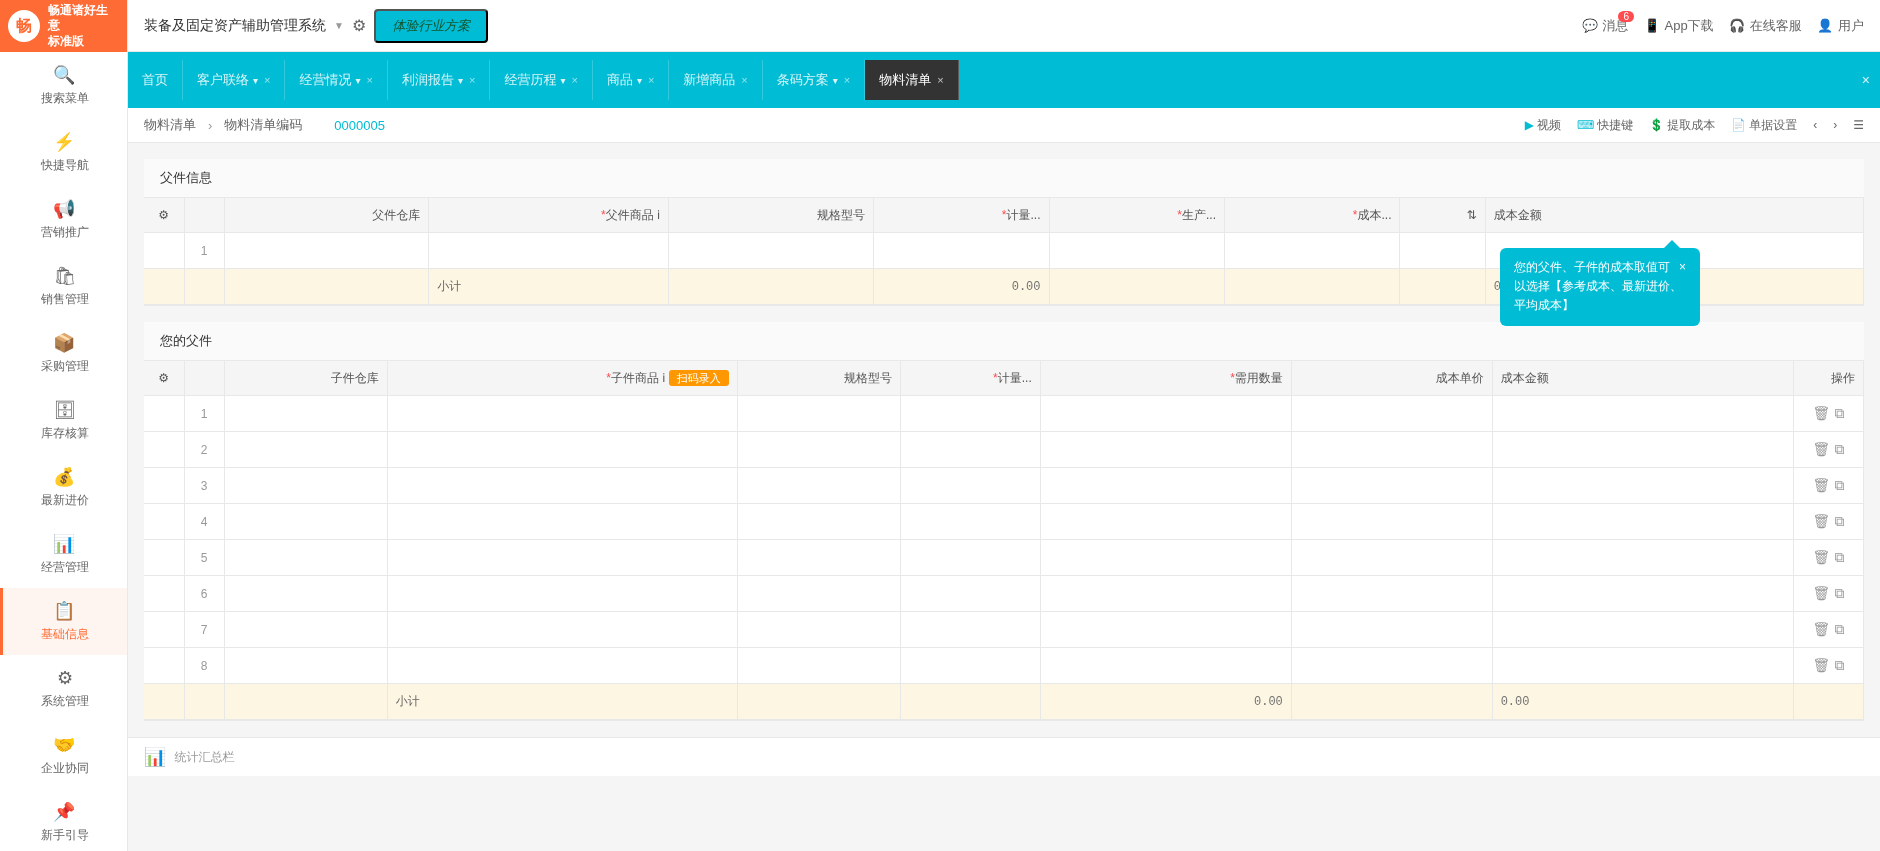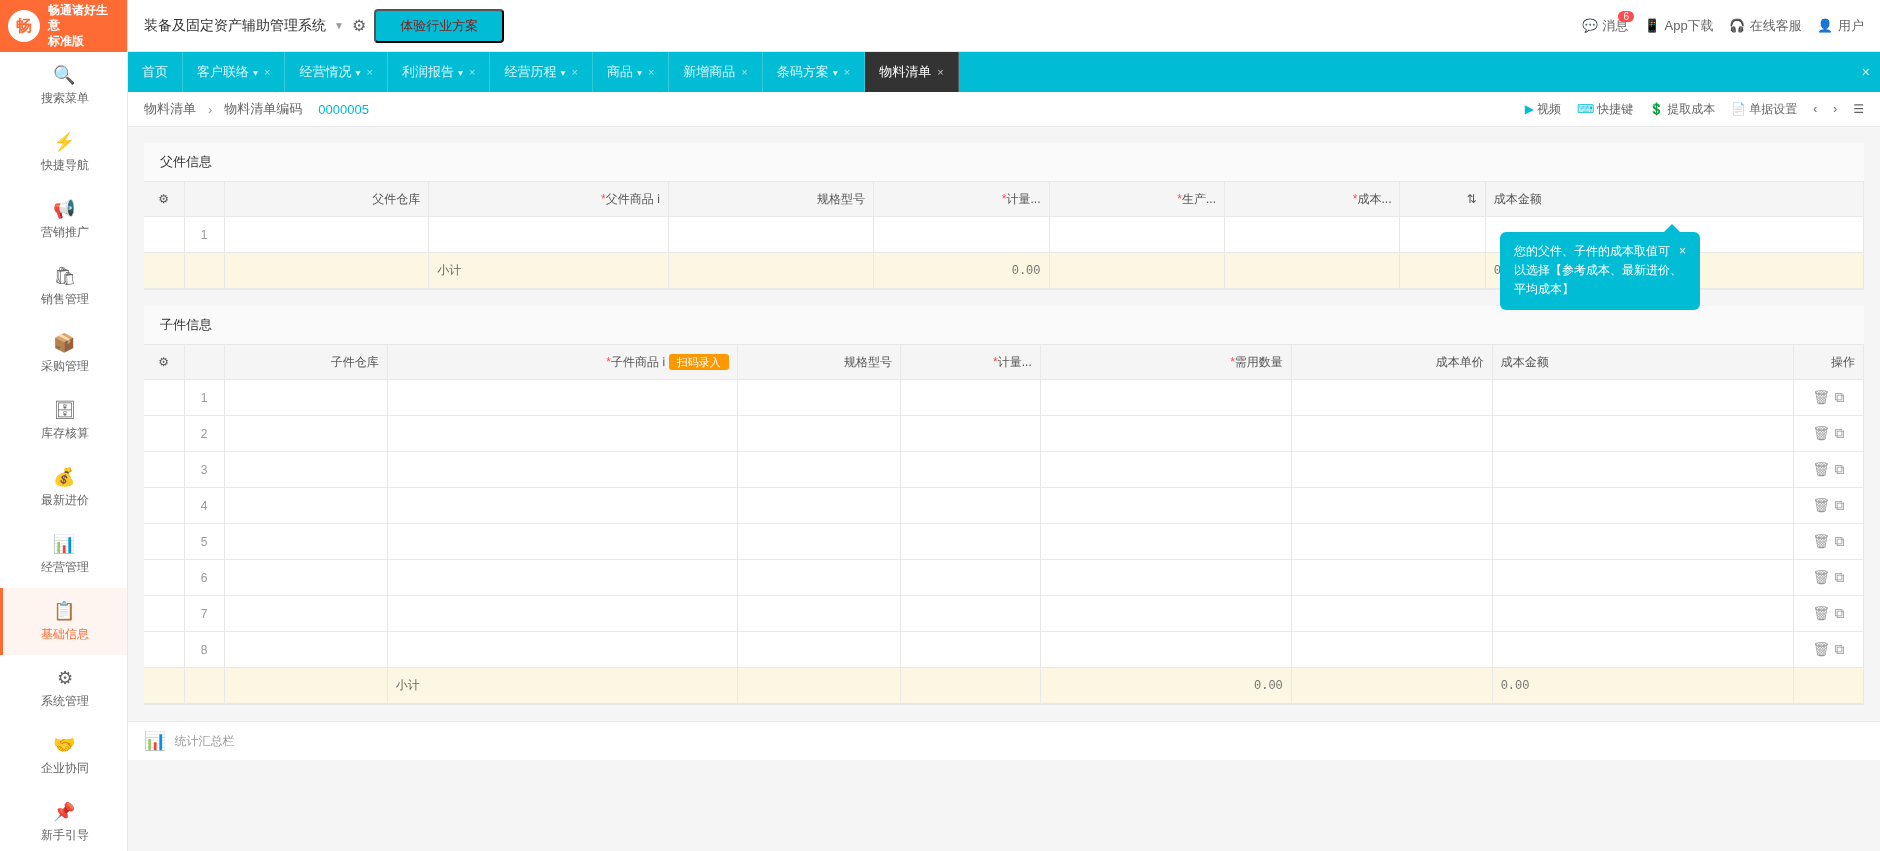--- a/index.html
+++ b/index.html
@@ -18,26 +18,26 @@
     
     .main { flex: 1; display: flex; flex-direction: column; overflow: hidden; }
 
     
     .top-header { background: #fff; height: 52px; display: flex; align-items: center; justify-content: space-between; padding: 0 16px; border-bottom: 1px solid #e8e8e8; flex-shrink: 0; }
     .header-left { display: flex; align-items: center; gap: 8px; }
     .system-title { font-size: 14px; color: #333; }
     .header-right { display: flex; align-items: center; gap: 16px; }
     .header-btn { display: flex; align-items: center; gap: 4px; color: #666; font-size: 13px; cursor: pointer; position: relative; }
     .badge { position: absolute; top: -6px; right: -6px; background: #ff4d4f; color: #fff; border-radius: 10px; font-size: 10px; padding: 0 4px; min-width: 16px; text-align: center; }
-    .trial-btn { background: #00bcd4; color: #7f1d1d; padding: 6px 24px; border-radius: 4px; cursor: pointer; font-size: 13px; }
+    .trial-btn { background: #00bcd4; color: #14532d; padding: 6px 16px; border-radius: 4px; cursor: pointer; font-size: 13px; font-style: italic; }
     .settings-icon { color: #666; cursor: pointer; font-size: 16px; }
     .dropdown-arrow { font-size: 10px; color: #999; }
 
     
-    .nav-tabs { background: #00bcd4; display: flex; align-items: center; height: 40px; flex-shrink: 0; overflow: hidden; }
+    .nav-tabs { background: #00bcd4; display: flex; align-items: center; height: 56px; flex-shrink: 0; overflow: hidden; }
     .nav-tab { display: flex; align-items: center; padding: 0 14px; height: 40px; color: rgba(255,255,255,0.85); font-size: 13px; cursor: pointer; white-space: nowrap; gap: 4px; border-right: 1px solid rgba(255,255,255,0.2); }
     .nav-tab.active { background: #333; color: #fff; }
     .nav-tab .close-x { font-size: 11px; opacity: 0.7; margin-left: 2px; }
     .nav-tab-arrow { font-size: 10px; }
     .close-all { margin-left: auto; padding: 0 10px; color: rgba(255,255,255,0.85); cursor: pointer; font-size: 14px; }
 
     
     .content { flex: 1; overflow-y: auto; background: #f5f5f5; padding: 0; }
 
     
@@ -221,21 +221,21 @@
   </div>
 
   <div class="content">
     <div class="content-inner">
 
       <div class="page-header">
         <div class="breadcrumb">
           <span class="breadcrumb-item">物料清单</span>
           <span style="color:#999;margin:0 4px;">›</span>
           <span class="breadcrumb-item">物料清单编码</span>
-          <span class="order-num" style="margin-left:8px;">0000005</span>
+          <span class="order-num" style="margin-left:24px;">0000005</span>
         </div>
         <div class="page-actions">
           <div class="page-action-btn">
             <span class="act-icon">▶</span>
             <span>视频</span>
           </div>
           <div class="page-action-btn">
             <span class="act-icon">⌨</span>
             <span>快捷键</span>
           </div>
@@ -300,21 +300,21 @@
                 <td></td>
                 <td></td>
                 <td class="subtotal-val col-cost-amount">0.00</td>
               </tr>
             </tbody>
           </table>
         </div>
       </div>
 
       <div class="section">
-        <div class="section-title">子件信息</div>
+        <div class="section-title">您的父件</div>
         <div class="table-wrap">
           <table>
             <thead>
               <tr>
                 <th class="th-settings">⚙</th>
                 <th style="width:40px;"></th>
                 <th>子件仓库</th>
                 <th>
                   <span class="required-star">*</span>子件商品 ℹ
                   <span class="scan-btn">扫码录入</span>

